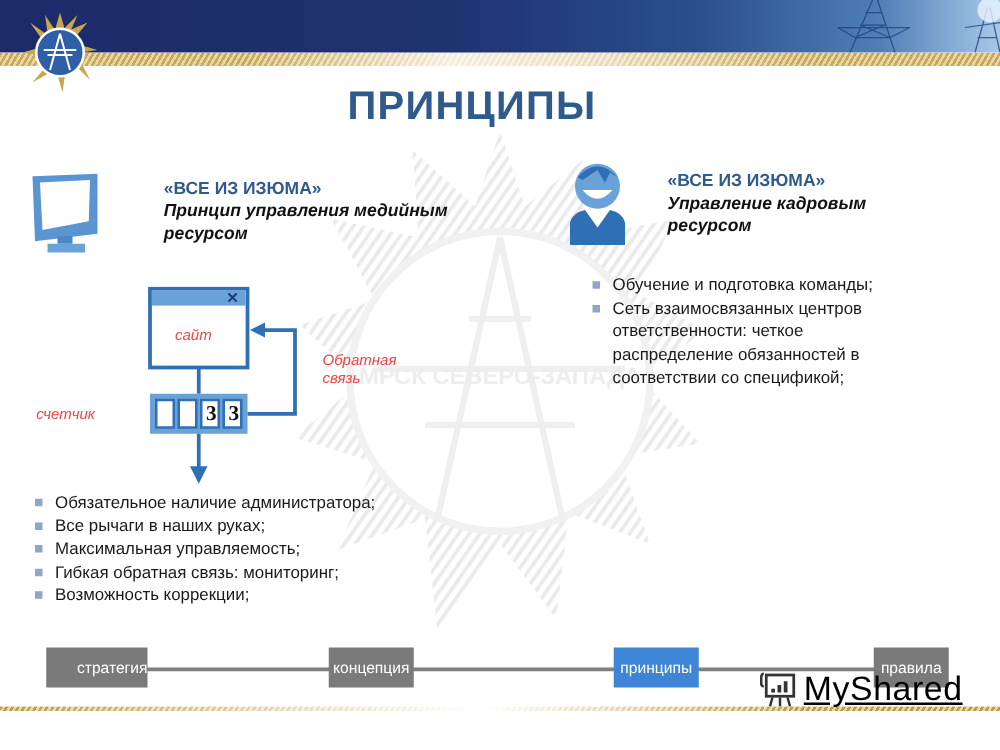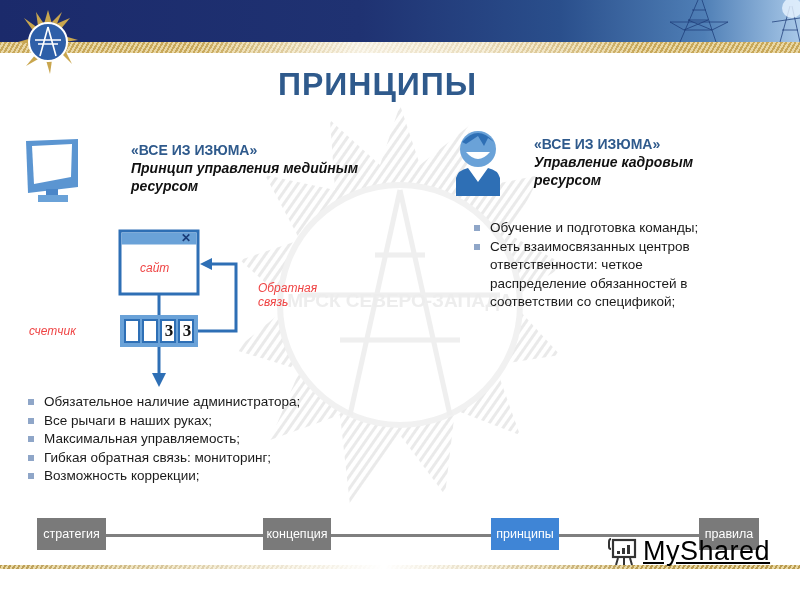--- a/index.html
+++ b/index.html
@@ -184,21 +184,21 @@
       <span class="bmark"></span>
     <div>Сеть взаимосвязанных центров</div>
     <div>ответственности: четкое</div>
     <div>распределение обязанностей в</div>
     <div>соответствии со спецификой;</div>
   </li>
 </ul>
 
 <div class="timeline">
   <div class="timeline-line"></div>
-  <div class="step" style="left:37px;width:69px;">стратегия</div>
+  <div class="step" style="left:37px;width:81px;text-align:right;">стратегия</div>
   <div class="step" style="left:263px;width:68px;">концепция</div>
   <div class="step active" style="left:491px;width:68px;">принципы</div>
   <div class="step" style="left:699px;width:60px;">правила</div>
 </div>
 
 <div class="footer-gold"></div>
 <div class="myshared">
   <svg width="32" height="32" viewBox="0 0 32 32">
     <path d="M4 4 Q2 4 2 7 L2 12 Q2 14 4 14" fill="none" stroke="#333" stroke-width="2"></path>
     <rect x="6" y="5" width="22" height="17" fill="none" stroke="#333" stroke-width="2.2"></rect>

